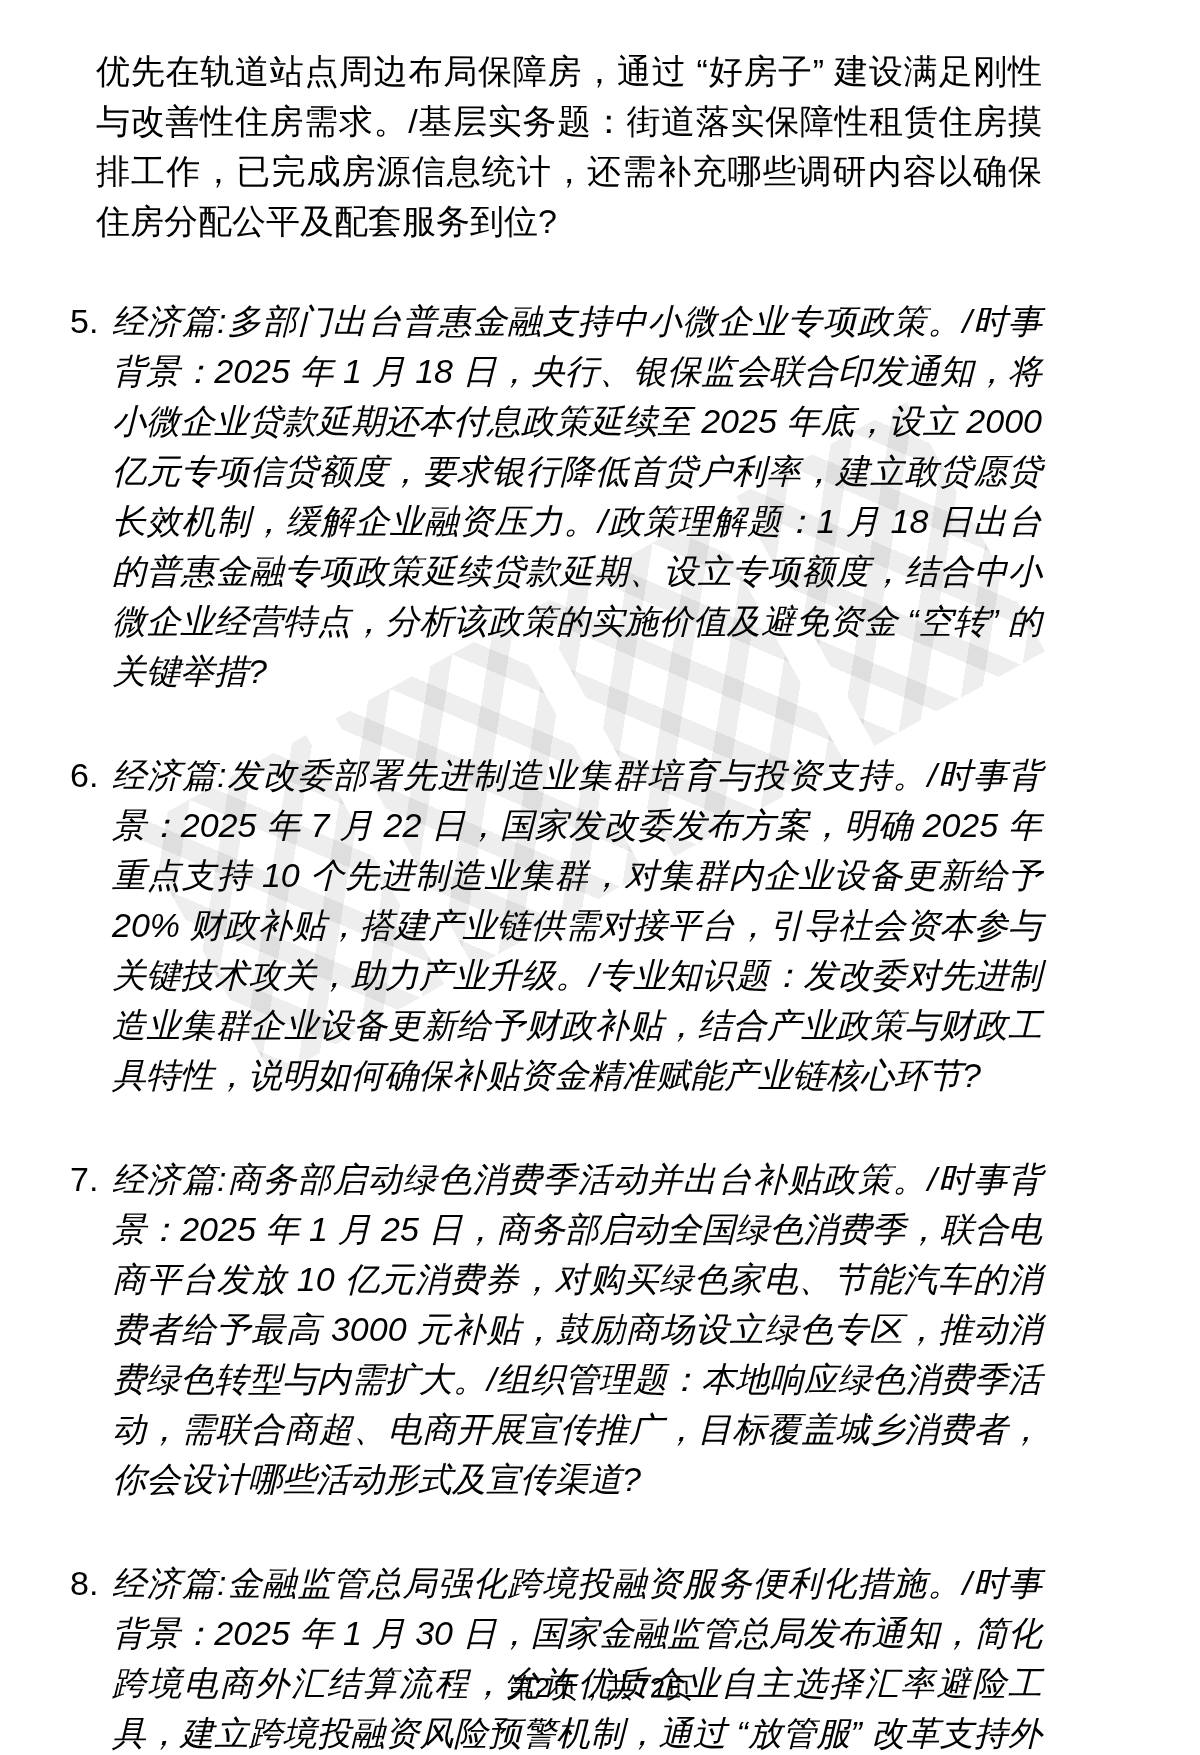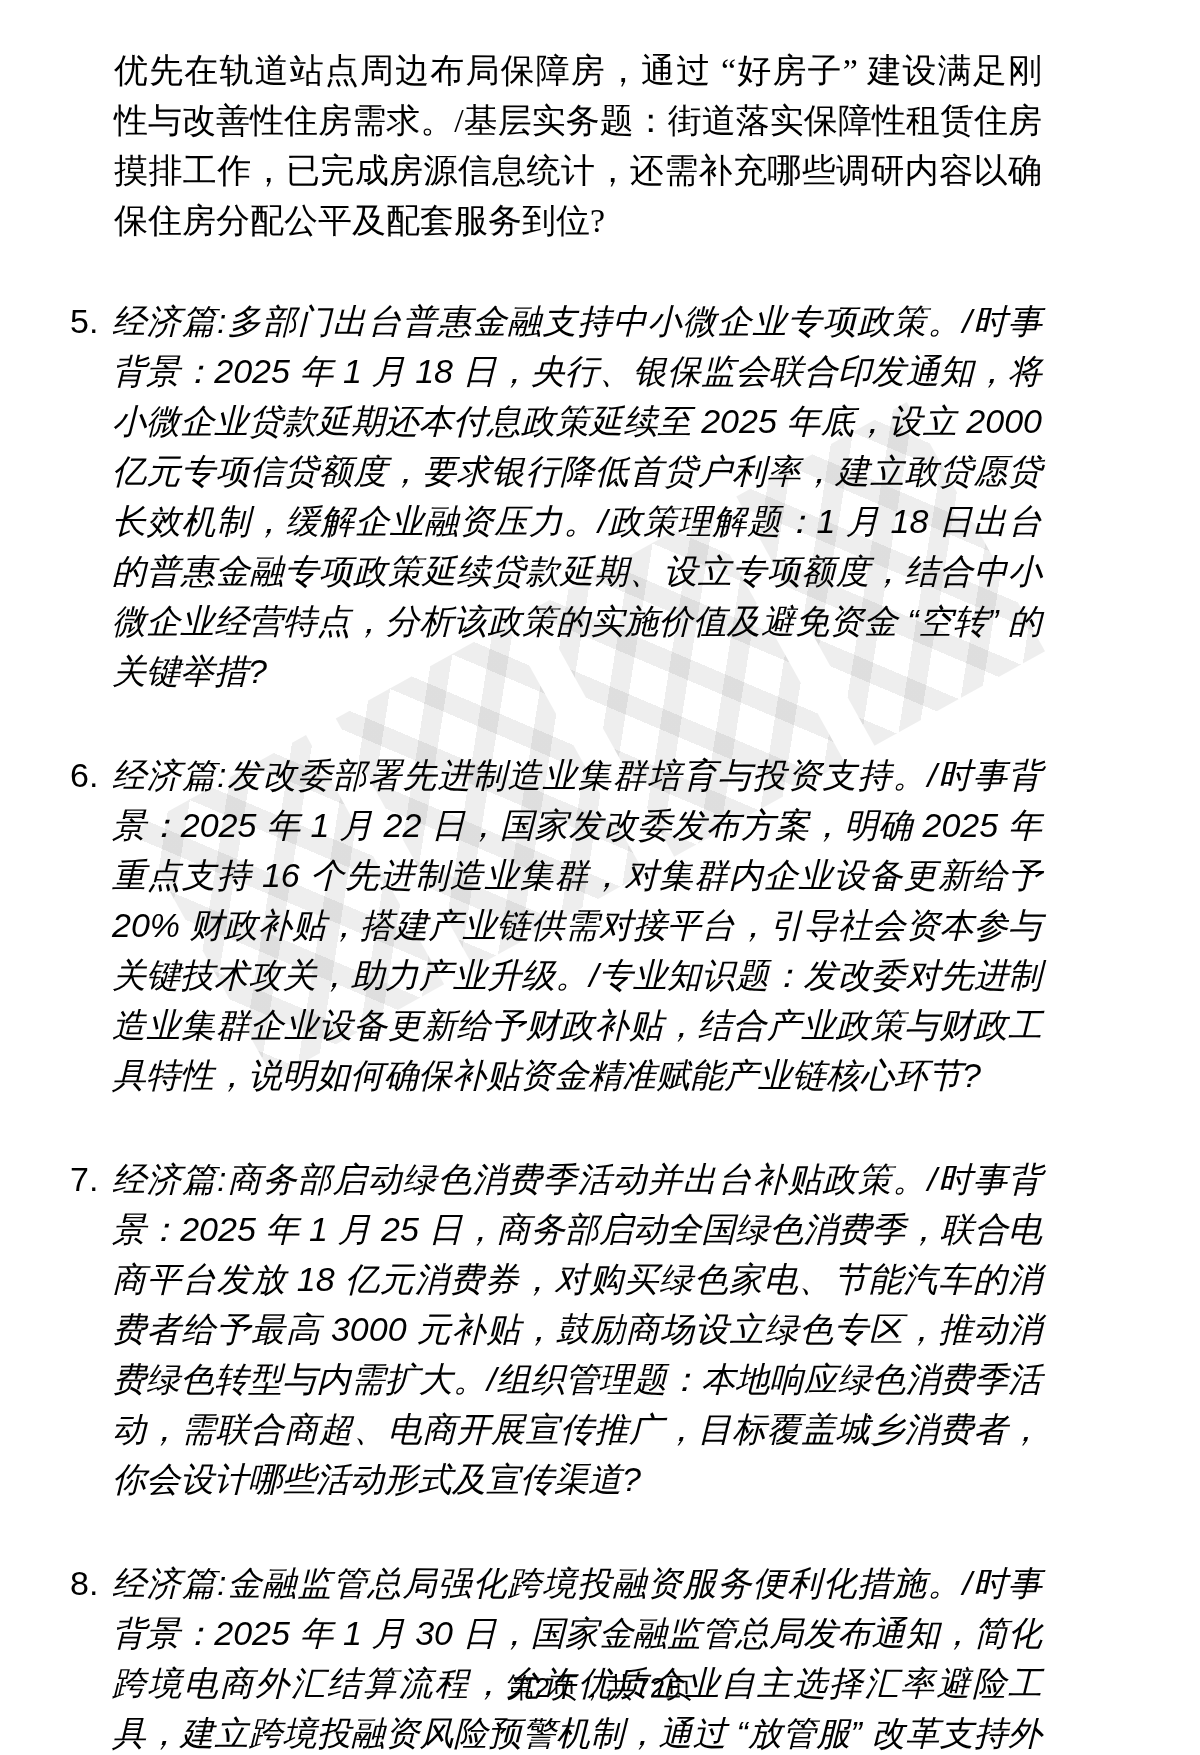--- a/index.html
+++ b/index.html
@@ -55,22 +55,21 @@
     position: absolute;
     left: 70px;
     top: 46px;
     width: 972px;
     z-index: 1;
     font-size: 34px;
     line-height: 50px;
     text-align: justify;
   }
   .continuation {
-    margin: 0 0 50px 44px;
-    font-family: Liberation Serif, serif;
+    margin: 0 0 50px 26px;
   }
   .item {
     display: flex;
     margin-bottom: 54px;
   }
   .item-number {
     flex: 0 0 42px;
     width: 42px;
     text-align: left;
   }
@@ -109,26 +108,26 @@
 
     <p class="continuation">优先在轨道站点周边布局保障房，通过 “好房子” 建设满足刚性与改善性住房需求。/基层实务题：街道落实保障性租赁住房摸排工作，已完成房源信息统计，还需补充哪些调研内容以确保住房分配公平及配套服务到位?</p>
 
     <div class="item">
       <span class="item-number">5.</span>
       <span class="item-text">经济篇:多部门出台普惠金融支持中小微企业专项政策。/时事背景：2025 年 1 月 18 日，央行、银保监会联合印发通知，将小微企业贷款延期还本付息政策延续至 2025 年底，设立 2000 亿元专项信贷额度，要求银行降低首贷户利率，建立敢贷愿贷长效机制，缓解企业融资压力。/政策理解题：1 月 18 日出台的普惠金融专项政策延续贷款延期、设立专项额度，结合中小微企业经营特点，分析该政策的实施价值及避免资金 “空转” 的关键举措?</span>
     </div>
 
     <div class="item">
       <span class="item-number">6.</span>
-      <span class="item-text">经济篇:发改委部署先进制造业集群培育与投资支持。/时事背景：2025 年 1 月 22 日，国家发改委发布方案，明确 2025 年重点支持 16 个先进制造业集群，对集群内企业设备更新给予 20% 财政补贴，搭建产业链供需对接平台，引导社会资本参与关键技术攻关，助力产业升级。/专业知识题：发改委对先进制造业集群企业设备更新给予财政补贴，结合产业政策与财政工具特性，说明如何确保补贴资金精准赋能产业链核心环节?</span>
+      <span class="item-text">经济篇:发改委部署先进制造业集群培育与投资支持。/时事背景：2025 年 7 月 22 日，国家发改委发布方案，明确 2025 年重点支持 10 个先进制造业集群，对集群内企业设备更新给予 20% 财政补贴，搭建产业链供需对接平台，引导社会资本参与关键技术攻关，助力产业升级。/专业知识题：发改委对先进制造业集群企业设备更新给予财政补贴，结合产业政策与财政工具特性，说明如何确保补贴资金精准赋能产业链核心环节?</span>
     </div>
 
     <div class="item">
       <span class="item-number">7.</span>
-      <span class="item-text">经济篇:商务部启动绿色消费季活动并出台补贴政策。/时事背景：2025 年 1 月 25 日，商务部启动全国绿色消费季，联合电商平台发放 18 亿元消费券，对购买绿色家电、节能汽车的消费者给予最高 3000 元补贴，鼓励商场设立绿色专区，推动消费绿色转型与内需扩大。/组织管理题：本地响应绿色消费季活动，需联合商超、电商开展宣传推广，目标覆盖城乡消费者，你会设计哪些活动形式及宣传渠道?</span>
+      <span class="item-text">经济篇:商务部启动绿色消费季活动并出台补贴政策。/时事背景：2025 年 1 月 25 日，商务部启动全国绿色消费季，联合电商平台发放 10 亿元消费券，对购买绿色家电、节能汽车的消费者给予最高 3000 元补贴，鼓励商场设立绿色专区，推动消费绿色转型与内需扩大。/组织管理题：本地响应绿色消费季活动，需联合商超、电商开展宣传推广，目标覆盖城乡消费者，你会设计哪些活动形式及宣传渠道?</span>
     </div>
 
     <div class="item">
       <span class="item-number">8.</span>
       <span class="item-text">经济篇:金融监管总局强化跨境投融资服务便利化措施。/时事背景：2025 年 1 月 30 日，国家金融监管总局发布通知，简化跨境电商外汇结算流程，允许优质企业自主选择汇率避险工具，建立跨境投融资风险预警机制，通过 “放管服” 改革支持外贸外</span>
     </div>
 
   </div>
 
   <div class="footer">第2页，共72页</div>

